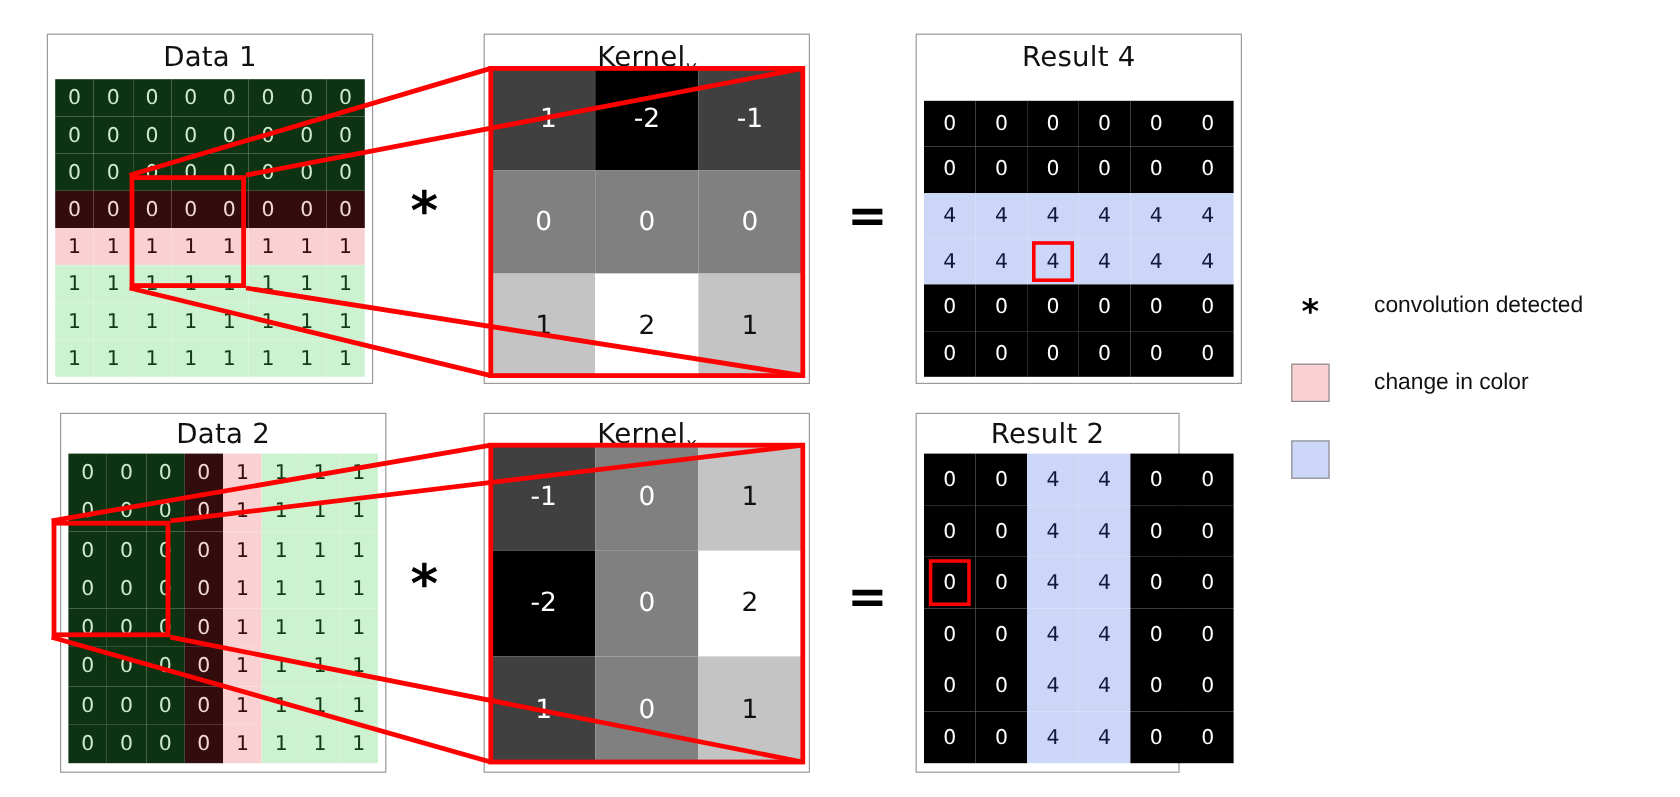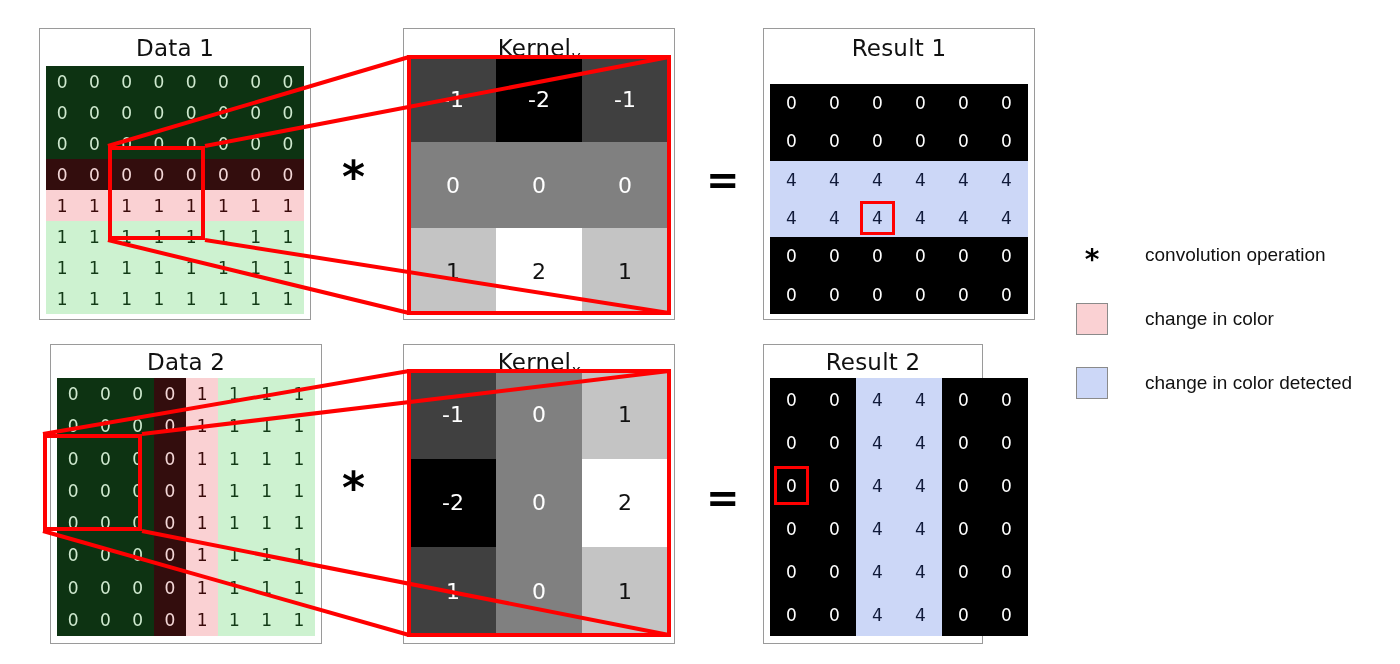--- a/index.html
+++ b/index.html
@@ -204,21 +204,21 @@
         <div class="cell k g-c4">1</div>
         <div class="cell k g-ff">2</div>
         <div class="cell k g-c4">1</div>
       </div>
   </div>
   <div class="rbox" style="left:407px;top:55px;width:264px;height:260px;"></div>
 
   <div class="op eq" style="left:706px;top:160px;">=</div>
 
   <div class="panel" style="left:763px;top:28px;width:272px;height:292px;">
-    <div class="panel-title" style="top:6px;">Result 1</div>
+    <div class="panel-title" style="top:6px;">Result 4</div>
     <div class="grid" style="left:6px;top:55px;width:258px;height:230px;grid-template-columns:repeat(6,1fr);grid-template-rows:repeat(6,1fr);">
         <div class="cell  c-black">0</div>
         <div class="cell  c-black">0</div>
         <div class="cell  c-black">0</div>
         <div class="cell  c-black">0</div>
         <div class="cell  c-black">0</div>
         <div class="cell  c-black">0</div>
         <div class="cell  c-black">0</div>
         <div class="cell  c-black">0</div>
         <div class="cell  c-black">0</div>
@@ -399,29 +399,28 @@
     <polyline points="142,434 669,371" fill="none" stroke="#ff0000" stroke-width="4"></polyline>
     <polyline points="43,531 409,635" fill="none" stroke="#ff0000" stroke-width="4"></polyline>
     <polyline points="142,531 669,635" fill="none" stroke="#ff0000" stroke-width="4"></polyline>
   </svg>
 
   <div class="legend">
     <div class="legend-row">
       <div class="legend-key">
         <span class="legend-star">*</span>
       </div>
-      <div class="legend-label">convolution operation</div>
+      <div class="legend-label">convolution detected</div>
     </div>
     <div class="legend-row">
       <div class="legend-key">
         <span class="legend-swatch" style="background:#fad1d3;"></span>
       </div>
       <div class="legend-label">change in color</div>
     </div>
     <div class="legend-row">
       <div class="legend-key">
         <span class="legend-swatch" style="background:#ccd7f7;"></span>
       </div>
-      <div class="legend-label">change in color detected</div>
     </div>
   </div>
 
 </div>
 
 </body></html>

